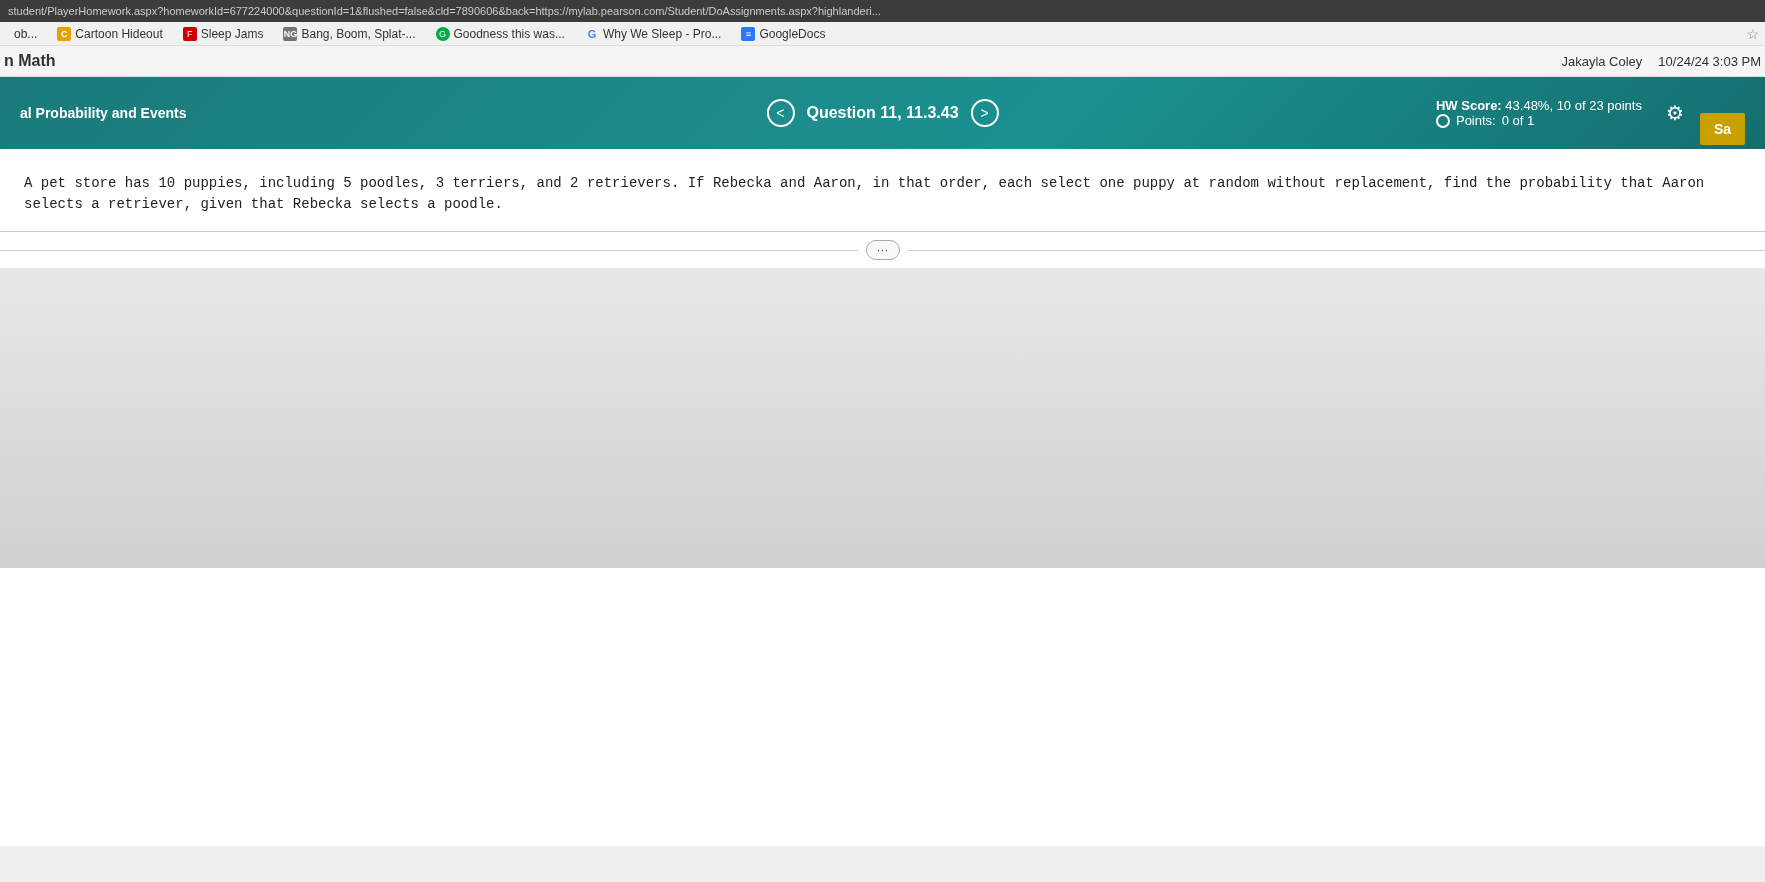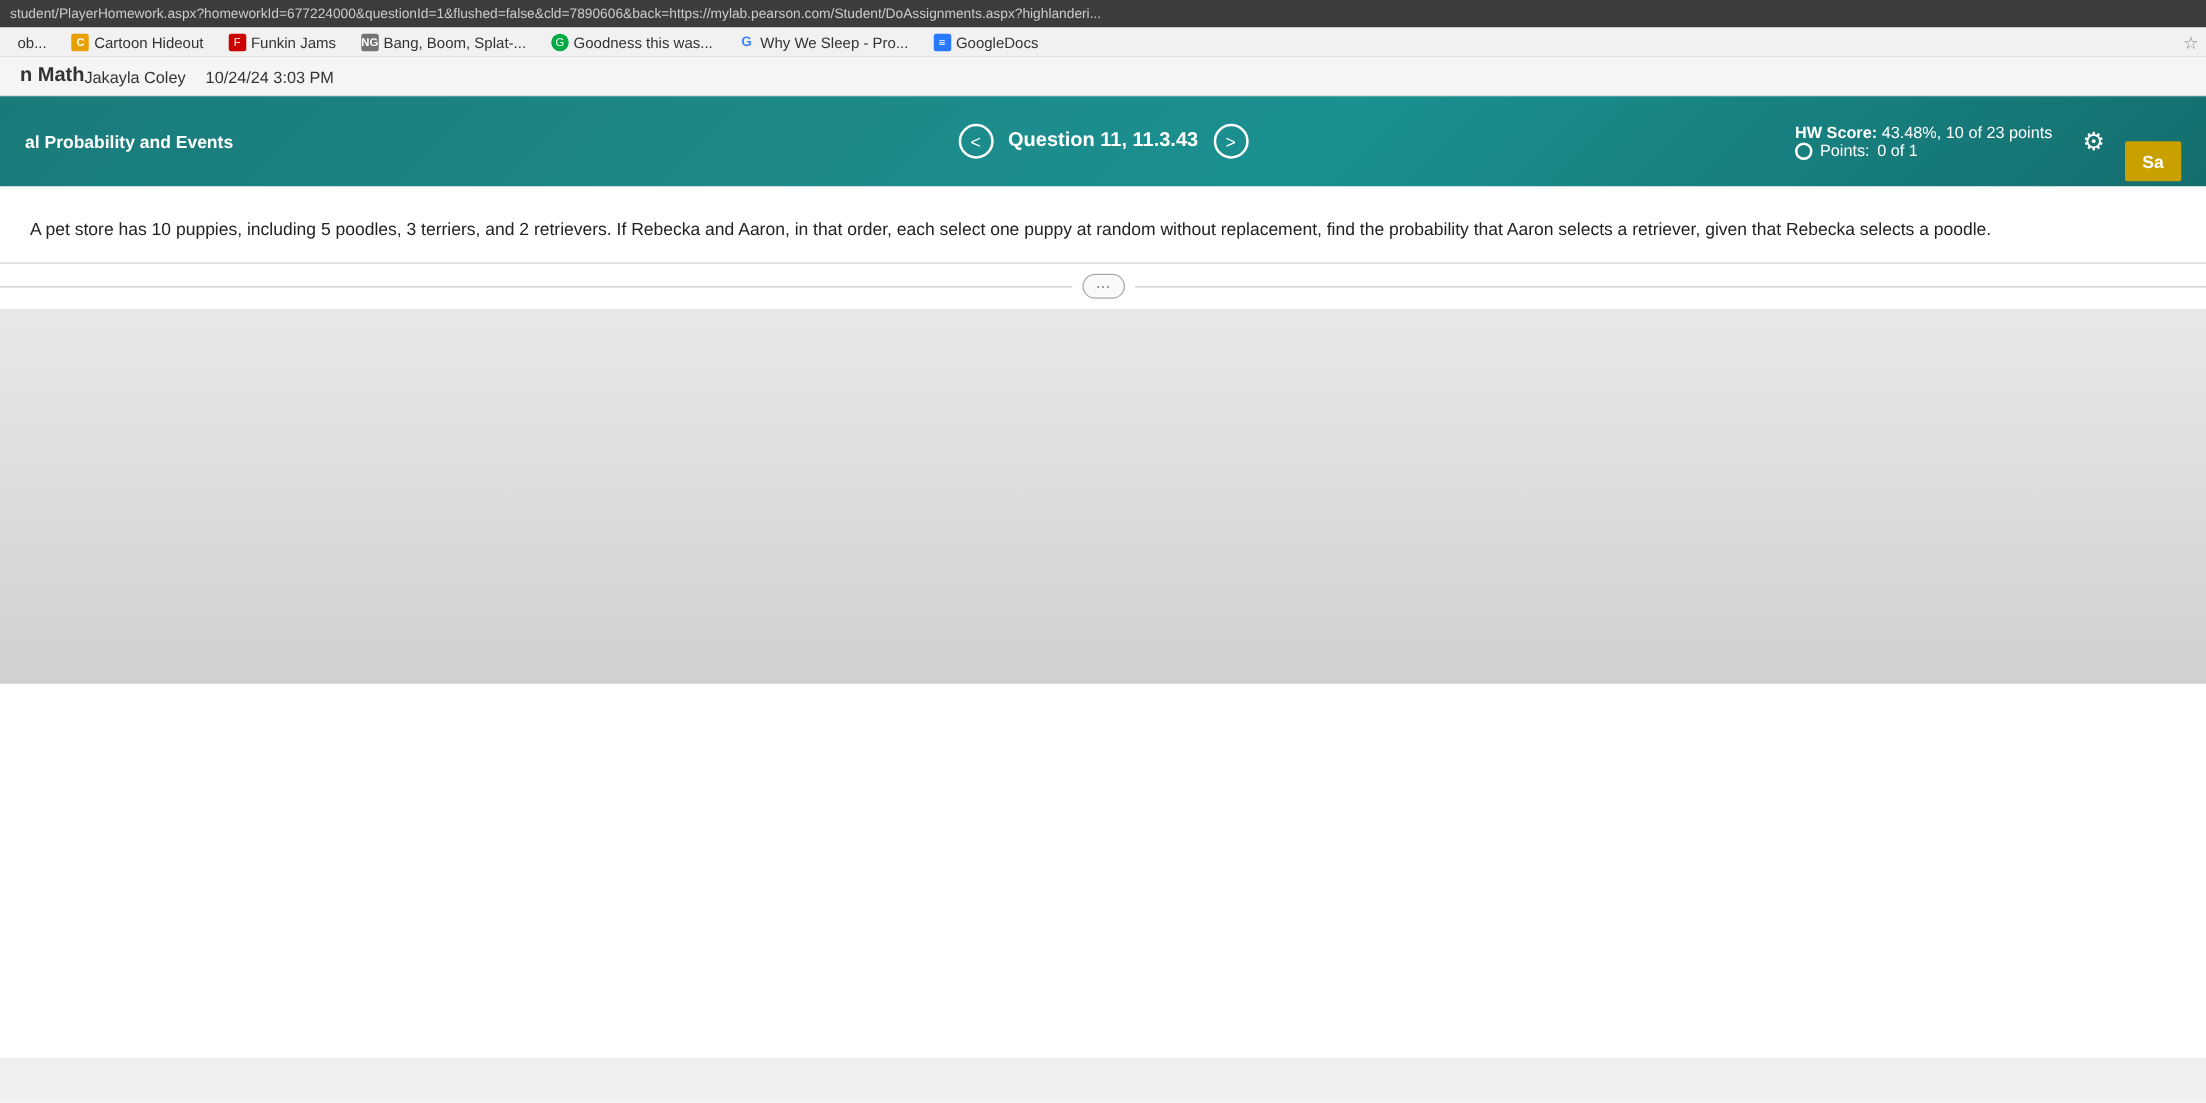--- a/index.html
+++ b/index.html
@@ -59,23 +59,24 @@
     
     .page-container {
       background: #fff;
       min-height: 800px;
     }
 
     
     .app-header {
       background: #f5f5f5;
       border-bottom: 1px solid #ddd;
-      padding: 6px 16px;
-      display: flex;
-      align-items: center;
+      padding: 6px 4px;
+      display: flex;
+      align-items: center;
+      justify-content: space-between;
     }
     .app-name {
       font-size: 16px;
       font-weight: bold;
       color: #333;
     }
     .user-info {
       font-size: 13px;
       color: #333;
       display: flex;
@@ -166,20 +167,21 @@
     .question-content {
       background: white;
       padding: 24px 24px 16px 24px;
       border-bottom: 1px solid #ccc;
     }
     .question-text {
       font-size: 14px;
       color: #222;
       line-height: 1.5;
       max-width: 1700px;
+      font-family: Liberation Mono, monospace;
     }
 
     
     .divider-row {
       display: flex;
       align-items: center;
       padding: 8px 0;
       background: white;
     }
     .divider-line {
@@ -241,21 +243,21 @@
 <div class="bookmarks-bar">
   <div class="bookmark-item">
     <span>ob...</span>
   </div>
   <div class="bookmark-item">
     <span class="bookmark-icon bk-orange">C</span>
     <span>Cartoon Hideout</span>
   </div>
   <div class="bookmark-item">
     <span class="bookmark-icon bk-red">F</span>
-    <span>Funkin Jams</span>
+    <span>Sleep Jams</span>
   </div>
   <div class="bookmark-item">
     <span class="bookmark-icon bk-ng">NG</span>
     <span>Bang, Boom, Splat-...</span>
   </div>
   <div class="bookmark-item">
     <span class="bookmark-icon bk-green">G</span>
     <span>Goodness this was...</span>
   </div>
   <div class="bookmark-item">

